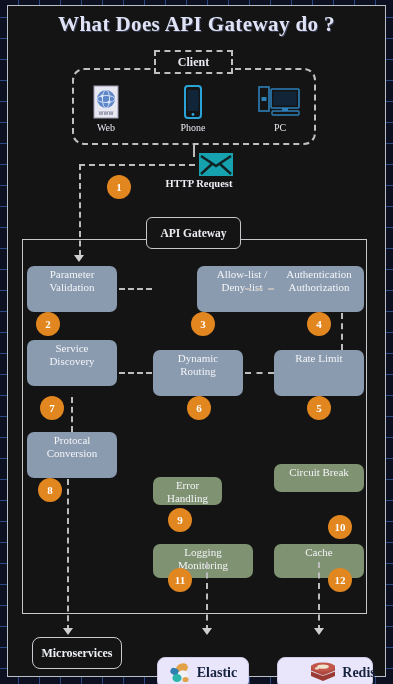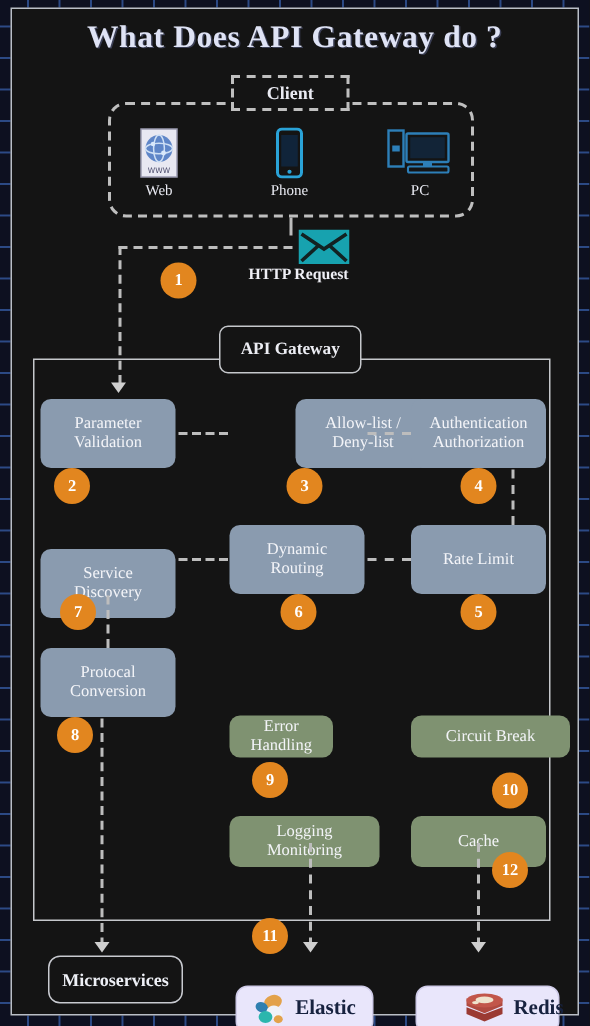--- a/index.html
+++ b/index.html
@@ -54,21 +54,21 @@
   }
   #gw-label{
     position:absolute;left:146px;top:217px;width:93px;height:30px;
     border:1px solid #c6c8cc;border-radius:6px;background:#141414;
     color:#ecedf3;font-size:11.5px;font-weight:bold;
     display:flex;align-items:center;justify-content:center;
   }
   
   .node{
     position:absolute;border-radius:7px;box-sizing:border-box;
-    display:flex;align-items:center;justify-content:center;text-align:center;
+    display:flex;justify-content:center;text-align:center;
     color:#f3f4f8;font-size:11px;line-height:1.15;padding:2px 3px;
   }
   .node.blue{background:#8a9baf;}
   .node.green{background:#7f9271;}
   
   .badge{
     position:absolute;width:24px;height:24px;border-radius:50%;
     background:#e2861f;color:#fff;font-size:11px;font-weight:bold;
     display:flex;align-items:center;justify-content:center;
     font-family:"Liberation Serif", serif;
@@ -170,21 +170,21 @@
 <div class="badge" style="left:191px;top:312px;">3</div>
 
 <div class="node blue" style="left:274px;top:266px;width:90px;height:46px;">
   <span>Authentication<br>Authorization</span>
 </div>
 <div class="badge" style="left:307px;top:312px;">4</div>
 
 <div class="hline dashh" style="left:119px;top:288px;width:33px;"></div>
 <div class="hline dashh" style="left:245px;top:288px;width:29px;"></div>
 
-<div class="node blue" style="left:27px;top:366px;width:90px;height:46px;">
+<div class="node blue" style="left:27px;top:340px;width:90px;height:46px;">
   <span>Service<br>Discovery</span>
 </div>
 <div class="badge" style="left:40px;top:396px;">7</div>
 
 <div class="node blue" style="left:153px;top:350px;width:90px;height:46px;">
   <span>Dynamic<br>Routing</span>
 </div>
 <div class="badge" style="left:187px;top:396px;">6</div>
 
 <div class="node blue" style="left:274px;top:350px;width:90px;height:46px;">
@@ -200,29 +200,29 @@
   <span>Protocal<br>Conversion</span>
 </div>
 <div class="badge" style="left:38px;top:478px;">8</div>
 <div class="vline dashv" style="left:71px;top:397px;height:35px;"></div>
 
 <div class="node green" style="left:153px;top:477px;width:69px;height:28px;">
   <span>Error Handling</span>
 </div>
 <div class="badge" style="left:168px;top:508px;">9</div>
 
-<div class="node green" style="left:274px;top:477px;width:106px;height:28px;">
+<div class="node green" style="left:274px;top:464px;width:90px;height:28px;">
   <span>Circuit Break</span>
 </div>
 <div class="badge" style="left:328px;top:515px;">10</div>
 
 <div class="node green" style="left:153px;top:544px;width:100px;height:34px;">
   <span>Logging<br>Monitoring</span>
 </div>
-<div class="badge" style="left:168px;top:568px;margin-top:44px;">11</div>
+<div class="badge" style="left:168px;top:568px;">11</div>
 
 <div class="node green" style="left:274px;top:544px;width:90px;height:34px;">
   <span>Cache</span>
 </div>
 <div class="badge" style="left:328px;top:568px;">12</div>
 
 <div class="vline dashv" style="left:67px;top:479px;height:152px;"></div>
 <div class="arrow" style="left:63px;top:628px;"></div>
 
 <div class="vline dashv" style="left:206px;top:562px;height:69px;"></div>

